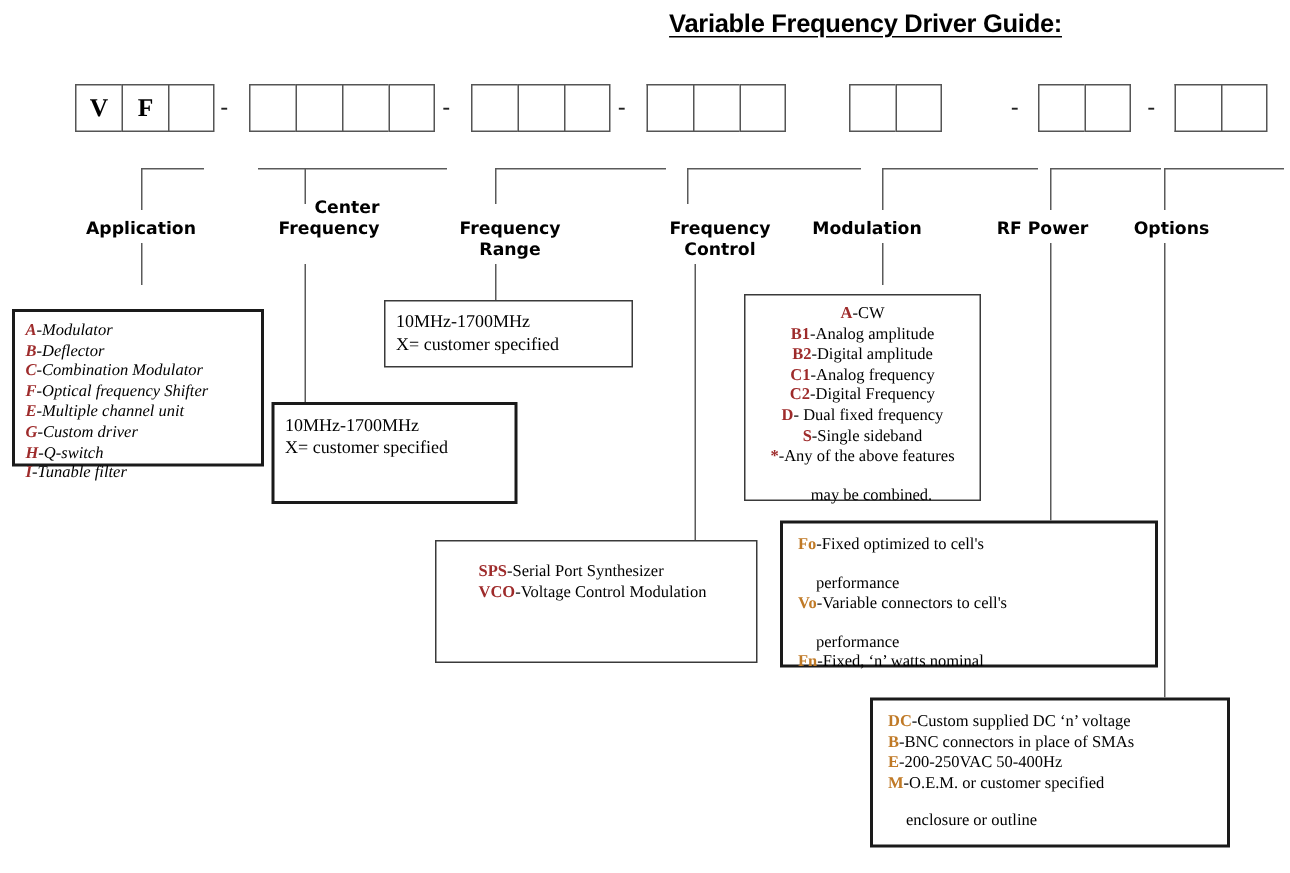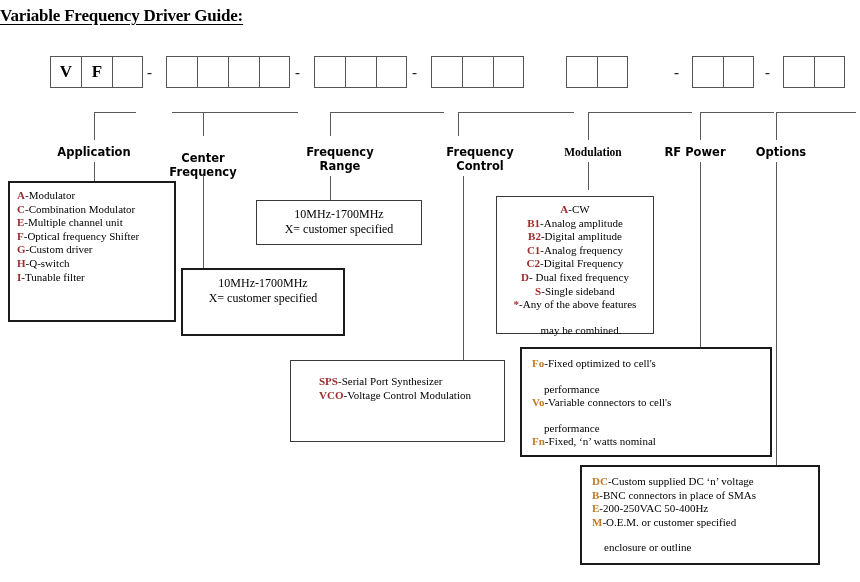--- a/index.html
+++ b/index.html
@@ -1,22 +1,22 @@
 <!DOCTYPE html>
 <html><head>
 <meta charset="utf-8">
 <style>
   html,body{margin:0;padding:0;background:#ffffff;}
   body{width:860px;height:582px;position:relative;overflow:hidden;
        font-family:"Liberation Serif",serif;color:#000;}
 
   
   #title{
-    position:absolute;left:0;top:6px;width:708px;text-align:left;
-    font-family:Liberation Serif, serif;
+    position:absolute;left:0;top:6px;width:708px;text-align:right;
+    font-family:Liberation Sans, sans-serif;
     font-weight:bold;font-size:17px;letter-spacing:-0.2px;
     text-decoration:underline;text-underline-offset:3px;
   }
 
   
   #partnumber{position:absolute;left:0;top:56px;width:860px;height:34px;}
   .grp{position:absolute;top:0;display:flex;height:32px;}
   .cell{
     width:31px;height:32px;box-sizing:border-box;
     border:1px solid #555;border-right-width:0;
@@ -46,21 +46,21 @@
     border:1px solid #3a3a3a;
     font-family:"Liberation Serif",serif;font-size:11px;line-height:13.6px;
     padding:6px 7px;
   }
   .box.thick{border:2px solid #1a1a1a;}
   .box .row{white-space:nowrap;}
   .box .row.ind{padding-left:12px;margin-top:12px;}
   .code{font-weight:bold;}
   .code.red{color:#9e2b2b;}
   .code.org{color:#c07a27;}
-  .plain{font-size:12px;line-height:15px;text-align:center;}
+  .plain{font-size:12px;line-height:15px;}
 </style>
 </head>
 <body>
 
 <div id="title">Variable Frequency Driver Guide:</div>
 
 <div id="partnumber">
 
   <div class="grp" style="left:50px;">
     <div class="cell">V</div>
@@ -125,55 +125,56 @@
 
 <div class="hline" style="left:700px;top:112px;width:74px;"></div>
 <div class="vline" style="left:700px;top:112px;height:28px;"></div>
 
 <div class="hline" style="left:776px;top:112px;width:80px;"></div>
 <div class="vline" style="left:776px;top:112px;height:28px;"></div>
 
 <div class="cap" style="left:44px;top:145px;width:100px;">
   <span>Application</span>
 </div>
-<div class="cap" style="left:153px;top:151px;width:100px;">
+<div class="cap" style="left:153px;top:131px;width:100px;text-align:right;">
   <span>Center</span><br>
   <span>Frequency</span>
 </div>
 <div class="cap" style="left:290px;top:145px;width:100px;">
   <span>Frequency</span><br>
   <span>Range</span>
 </div>
 <div class="cap" style="left:430px;top:145px;width:100px;">
   <span>Frequency</span><br>
   <span>Control</span>
 </div>
-<div class="cap" style="left:543px;top:145px;width:100px;font-family:Liberation Serif, serif;">
+<div class="cap" style="left:528px;top:145px;width:100px;">
   <span>Modulation</span>
 </div>
 <div class="cap" style="left:655px;top:145px;width:80px;">
   <span>RF Power</span>
 </div>
 <div class="cap" style="left:742px;top:145px;width:78px;">
   <span>Options</span>
 </div>
 
 <div class="vline" style="left:94px;top:162px;height:28px;"></div>
 <div class="vline" style="left:203px;top:176px;height:92px;"></div>
 <div class="vline" style="left:330px;top:176px;height:24px;"></div>
 <div class="vline" style="left:463px;top:176px;height:184px;"></div>
 <div class="vline" style="left:588px;top:162px;height:28px;"></div>
 <div class="vline" style="left:700px;top:162px;height:185px;"></div>
 <div class="vline" style="left:776px;top:162px;height:303px;"></div>
 
-<div class="box thick" style="left:8px;top:181px;width:168px;height:141px;">
+<div class="box thick" style="left:8px;top:206px;width:168px;height:105px;font-style:italic;">
   <div class="row"><span class="code red">A</span><span>-</span><span>Modulator</span></div>
+  <div class="row"><span class="code red">B</span><span>-</span><span>Deflector</span></div>
   <div class="row"><span class="code red">C</span><span>-</span><span>Combination Modulator</span></div>
+  <div class="row"><span class="code red">F</span><span>-</span><span>Optical frequency Shifter</span></div>
   <div class="row"><span class="code red">E</span><span>-</span><span>Multiple channel unit</span></div>
-  <div class="row"><span class="code red">F</span><span>-</span><span>Optical frequency Shifter</span></div>
   <div class="row"><span class="code red">G</span><span>-</span><span>Custom driver</span></div>
   <div class="row"><span class="code red">H</span><span>-</span><span>Q-switch</span></div>
   <div class="row"><span class="code red">I</span><span>-</span><span>Tunable filter</span></div>
 </div>
 
 <div class="box" style="left:256px;top:200px;width:166px;height:45px;">
   <div class="row plain">10MHz-1700MHz</div>
   <div class="row plain">X= customer specified</div>
 </div>
 
@@ -192,21 +193,21 @@
   <div class="row"><span class="code red">S</span><span>-</span><span>Single sideband</span></div>
   <div class="row"><span class="code red">*</span><span>-</span><span>Any of the above features</span></div>
   <div class="row ind">may be combined.</div>
 </div>
 
 <div class="box" style="left:290px;top:360px;width:215px;height:82px;padding-top:14px;padding-left:28px;">
   <div class="row"><span class="code red">SPS</span><span>-</span><span>Serial Port Synthesizer</span></div>
   <div class="row"><span class="code red">VCO</span><span>-</span><span>Voltage Control Modulation</span></div>
 </div>
 
-<div class="box thick" style="left:520px;top:347px;width:252px;height:110px;padding:8px 10px;">
+<div class="box thick" style="left:520px;top:347px;width:252px;height:98px;padding:8px 10px;">
   <div class="row"><span class="code org">Fo</span><span>-</span><span>Fixed optimized to cell's</span></div>
   <div class="row ind">performance</div>
   <div class="row"><span class="code org">Vo</span><span>-</span><span>Variable connectors   to cell's</span></div>
   <div class="row ind">performance</div>
   <div class="row"><span class="code org">Fn</span><span>-</span><span>Fixed, ‘n’ watts nominal</span></div>
 </div>
 
 <div class="box thick" style="left:580px;top:465px;width:240px;height:100px;padding:8px 10px;">
   <div class="row"><span class="code org">DC</span><span>-</span><span>Custom supplied DC ‘n’ voltage</span></div>
   <div class="row"><span class="code org">B</span><span>-</span><span>BNC connectors in place of SMAs</span></div>

